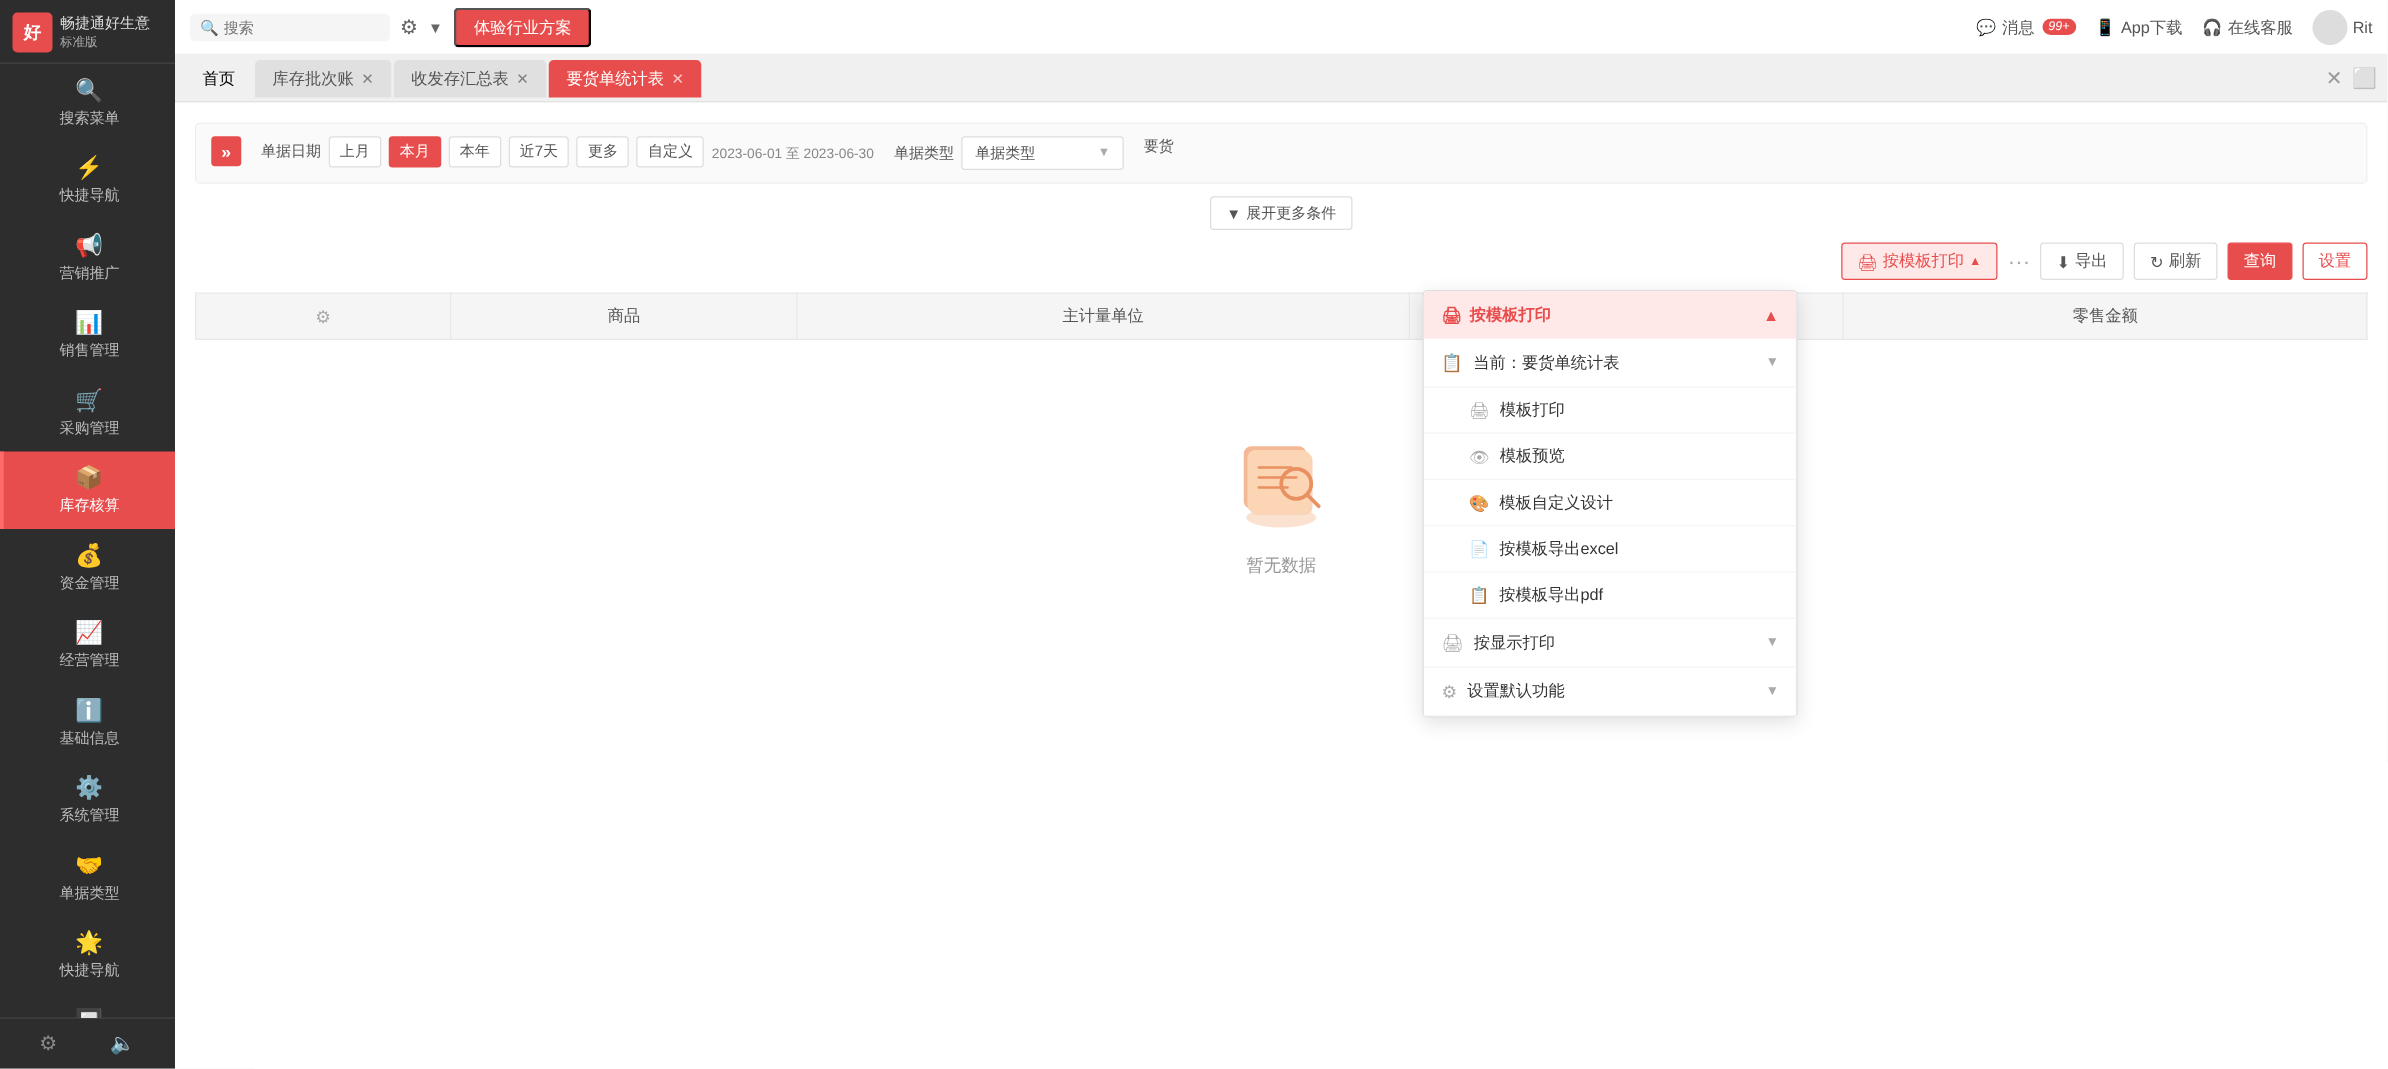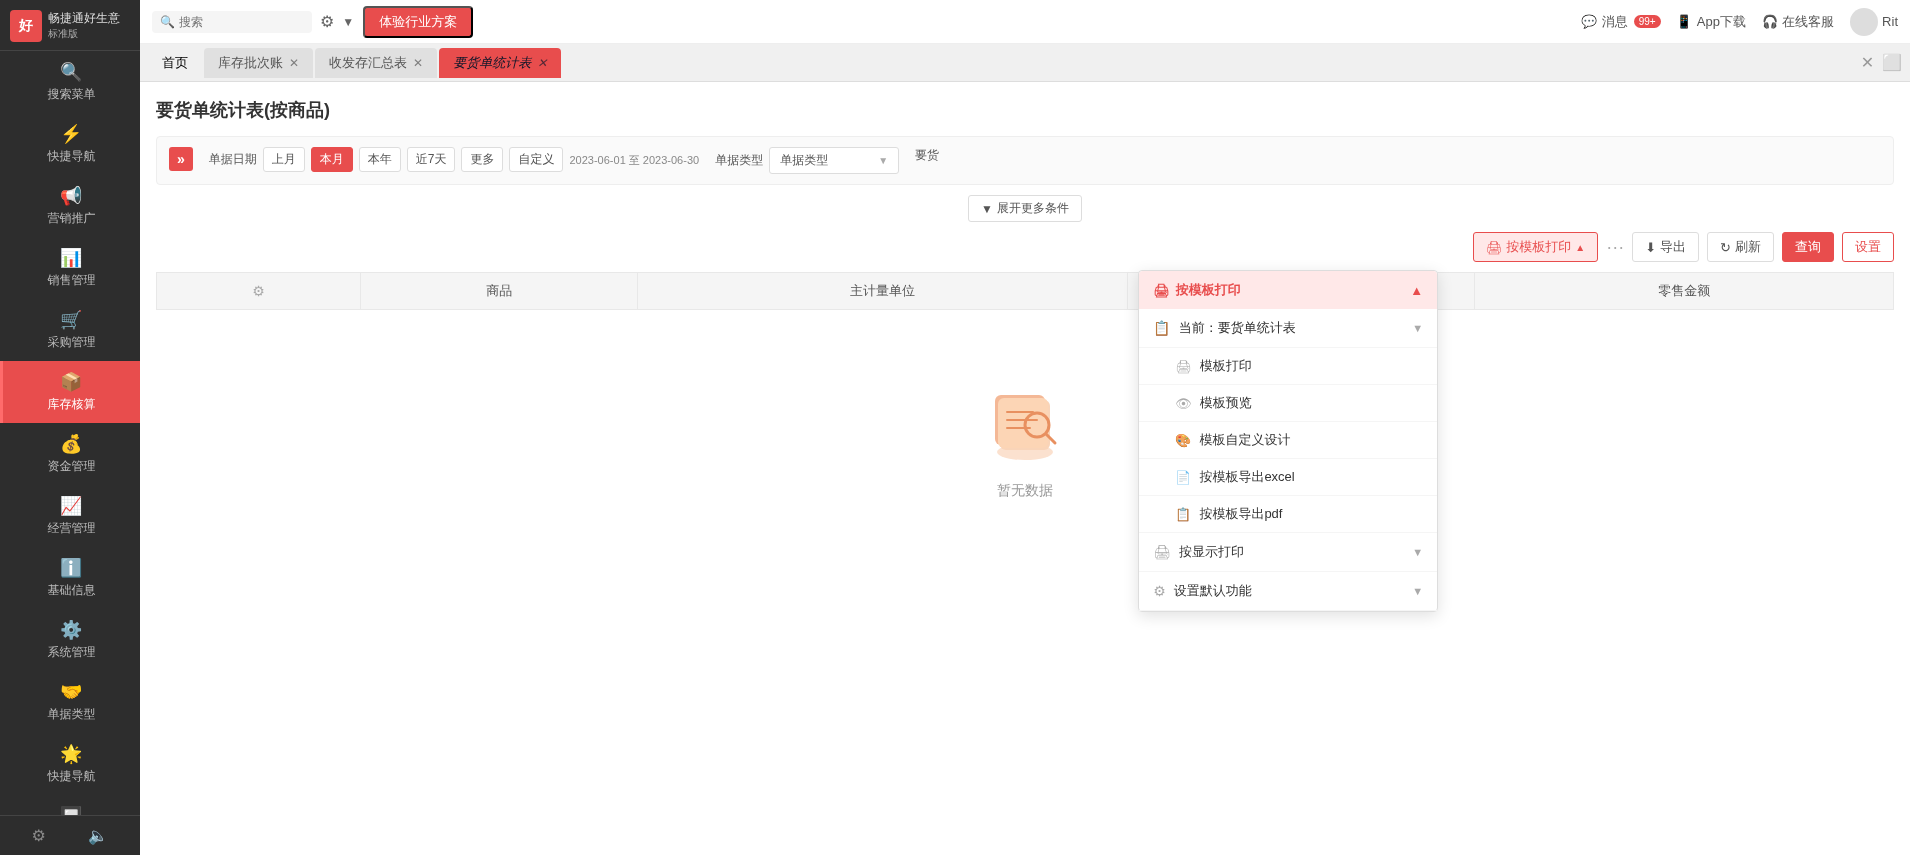--- a/index.html
+++ b/index.html
@@ -111,20 +111,21 @@
     .topbar-right-item {
       display: flex; align-items: center; gap: 4px; cursor: pointer;
     }
     .badge {
       background: #e84d4d;
       color: white;
       border-radius: 8px;
       font-size: 10px;
       padding: 1px 5px;
       margin-left: 2px;
+      font-style: italic;
     }
     .avatar {
       width: 28px; height: 28px;
       background: #ddd;
       border-radius: 50%;
       display: inline-block;
     }
 
     
     .tabs {
@@ -143,22 +144,21 @@
       border-radius: 4px 4px 0 0;
       font-size: 13px;
       cursor: pointer;
       background: #e0e0e0;
       color: #555;
       gap: 6px;
       height: 30px;
     }
     .tab.active {
       background: #e84d4d;
-      color: #0f172a;
-      font-style: italic;
+      color: #ffffff;
     }
     .tab .close-btn { font-size: 12px; opacity: 0.7; }
     .tab.plain { background: transparent; color: #000000; }
 
     
     .page-content {
       flex: 1;
       background: #fff;
       overflow: auto;
       position: relative;
@@ -485,21 +485,20 @@
       <span>要货单统计表</span>
       <span class="close-btn">✕</span>
     </div>
     <div style="margin-left:auto; display:flex; align-items:center; gap:8px;">
       <span style="color:#999; cursor:pointer; font-size:16px;">✕</span>
       <span style="color:#999; cursor:pointer; font-size:16px;">⬜</span>
     </div>
   </div>
 
   <div class="page-content">
-    <div class="page-title">要货单统计表(按商品)</div>
 
     <div class="filter-bar">
       <button class="filter-expand-btn">»</button>
       <div class="filter-section">
         <span class="filter-label">单据日期</span>
         <button class="date-btn">上月</button>
         <button class="date-btn active">本月</button>
         <button class="date-btn">本年</button>
         <button class="date-btn">近7天</button>
         <button class="date-btn">更多</button>

